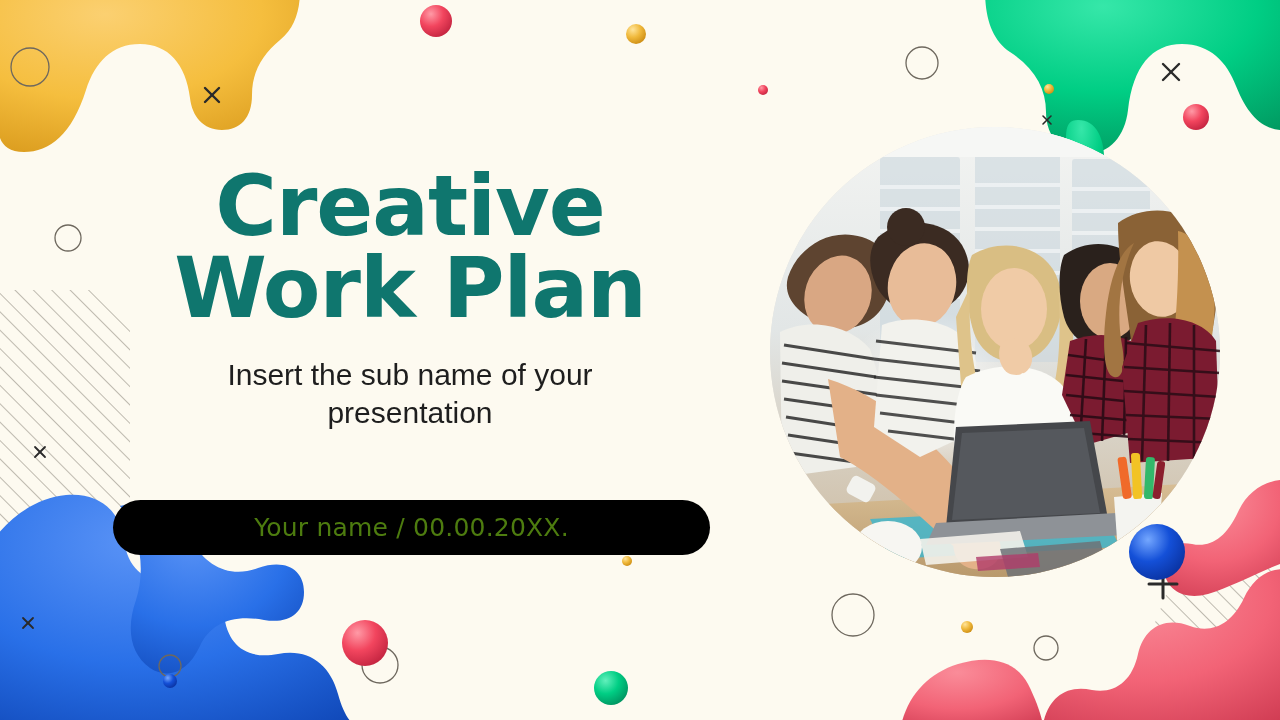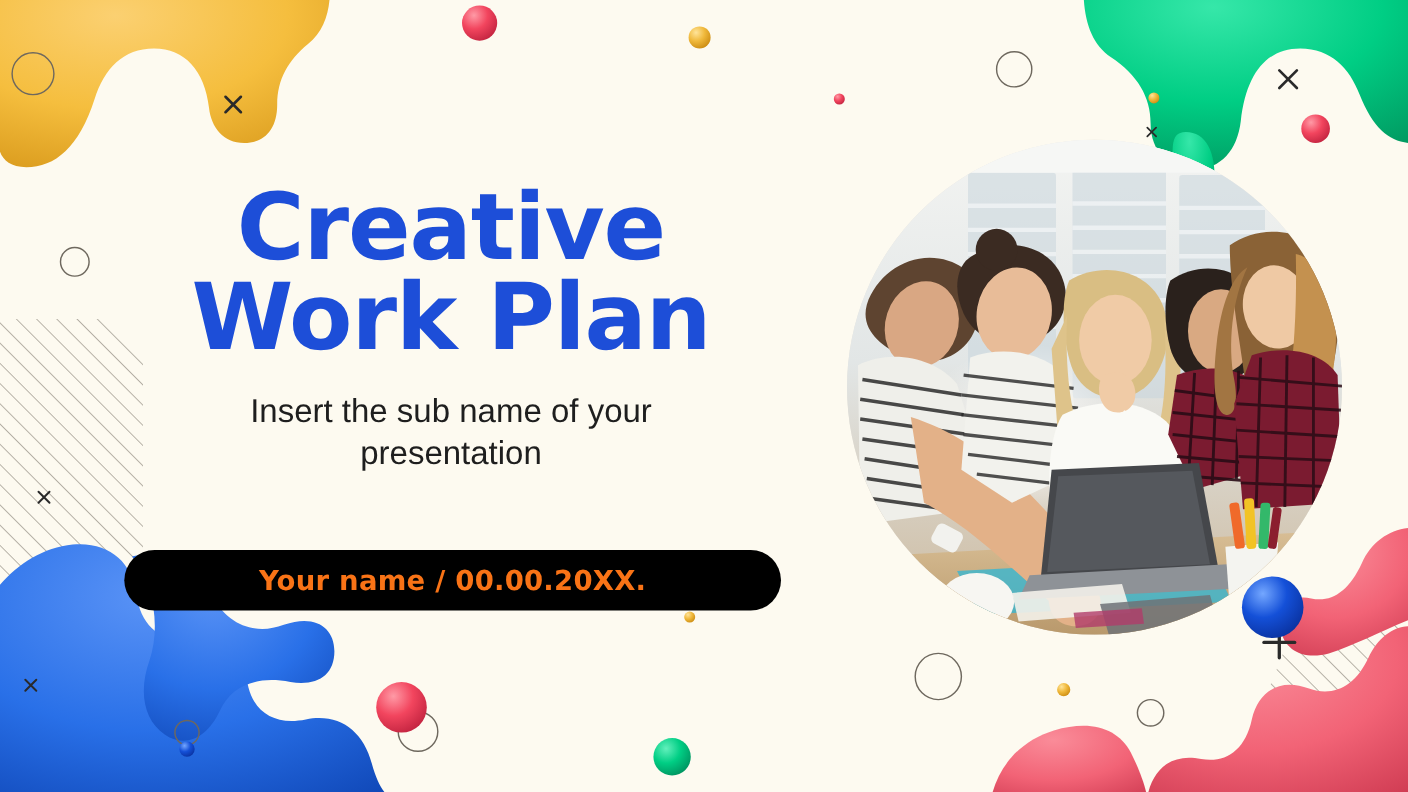--- a/index.html
+++ b/index.html
@@ -25,21 +25,21 @@
     width:700px;
     text-align:center;
     z-index:40;
   }
   #title {
     font-family:"DejaVu Sans", sans-serif;
     font-weight:700;
     font-size:84px;
     line-height:0.98;
     letter-spacing:-1px;
-    color:#1d4ed8;
+    color:#0f766e;
     white-space:pre-line;
   }
   #subtitle {
     margin-top:26px;
     font-family:"Liberation Sans", sans-serif;
     font-weight:300;
     font-size:30px;
     line-height:1.28;
     color:#1E1E1E;
     white-space:pre-line;
@@ -50,24 +50,24 @@
     width:597px; height:55px;
     background:#000000;
     border-radius:28px;
     display:flex;
     align-items:center;
     justify-content:center;
     z-index:45;
   }
   #name-pill span {
     font-family:"DejaVu Sans", sans-serif;
-    font-weight:700;
+    font-weight:400;
     font-size:25px;
     letter-spacing:0.2px;
-    color:#f97316;
+    color:#4d7c0f;
   }
 
   
   #photo-circle {
     position:absolute;
     left:770px; top:127px;
     width:450px; height:450px;
     border-radius:50%;
     overflow:hidden;
     z-index:20;

